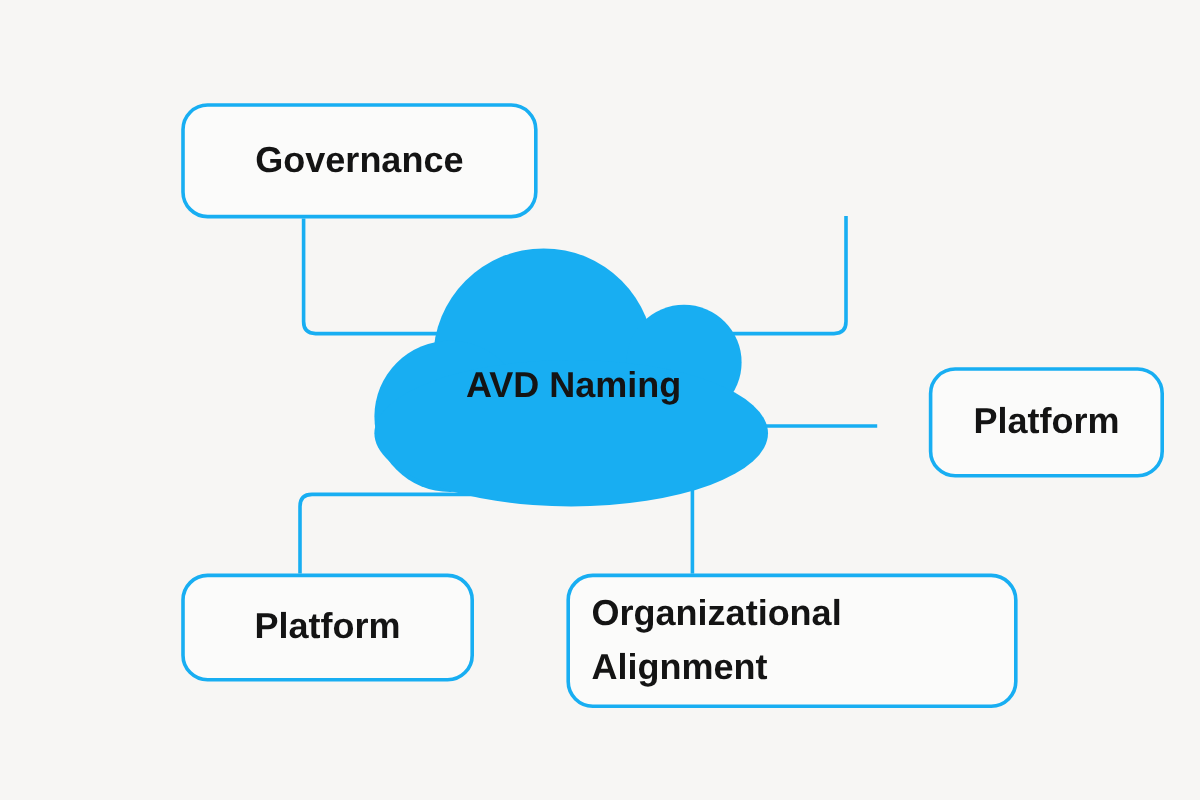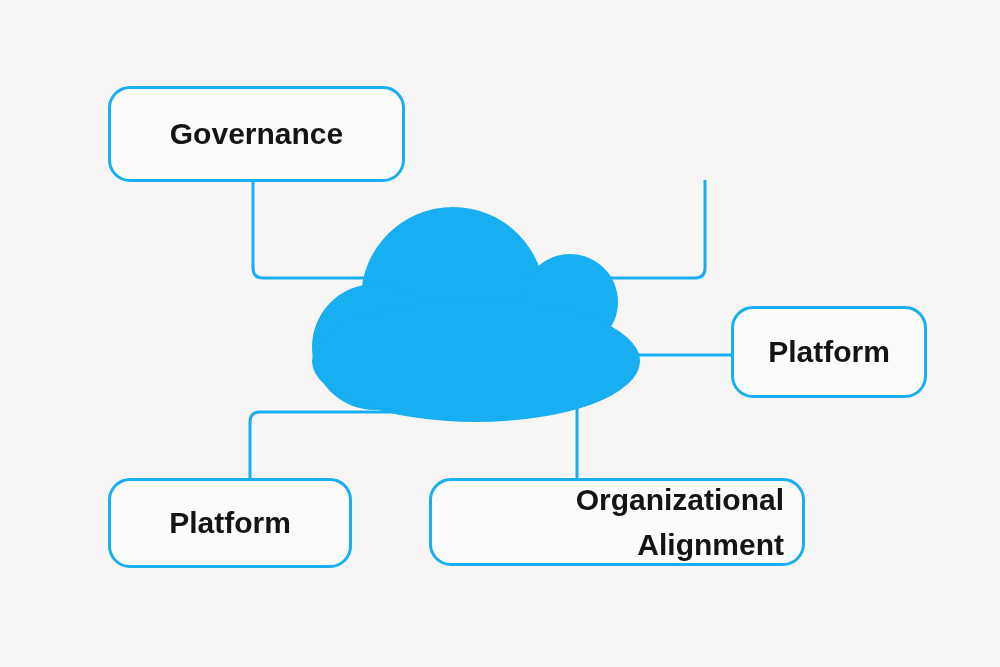--- a/index.html
+++ b/index.html
@@ -19,31 +19,32 @@
   .wires{position:absolute;left:0;top:0;width:1000px;height:667px;}
   .wires path.connector{fill:none;stroke:var(--accent);stroke-width:3;}
   .wires .cloud-fill{fill:var(--accent);stroke:none;}
   .node{
     position:absolute;
     box-sizing:border-box;
     border:3px solid var(--accent);
     border-radius:22px;
     background:var(--box-fill);
     display:flex;align-items:center;justify-content:center;
-    text-align:right;
+    text-align:left;
     color:var(--text);
     font-size:30px;font-weight:600;
     line-height:42px;
     padding:0 18px;
+    margin-left:43px;
   }
   #node-governance {left:108px; top:86px;  width:297px; height:96px;}
   #node-management {left:573px; top:86px;  width:289px; height:94px;}
   #node-security   {left:731px; top:306px; width:196px; height:92px;}
   #node-platform   {left:108px; top:478px; width:244px; height:90px;}
-  #node-org        {left:429px; top:478px; width:376px; height:88px; line-height:45px;}
+  #node-org        {left:429px; top:478px; width:376px; height:112px; line-height:45px;}
   .cloud-label{
     position:absolute;
     left:332px; top:299px; width:292px;
     text-align:center;
     color:var(--text);
     font-size:30px;font-weight:600;line-height:45px;
   }
 </style>
 </head>
 <body>
@@ -60,20 +61,21 @@
 
     <g>
       <circle class="cloud-fill" cx="453" cy="299" r="92"></circle>
       <circle class="cloud-fill" cx="570" cy="302" r="48"></circle>
       <circle class="cloud-fill" cx="375" cy="347" r="63"></circle>
       <ellipse class="cloud-fill" cx="476" cy="361" rx="164" ry="61"></ellipse>
     </g>
   </svg>
 
   <div class="cloud-label">
+    <div>AVD Naming</div>
   </div>
 
   <div class="node" id="node-governance">
     <span>Governance</span>
   </div>
   <div class="node" id="node-security">
     <span>Platform</span>
   </div>
   <div class="node" id="node-platform">
     <span>Platform</span>

